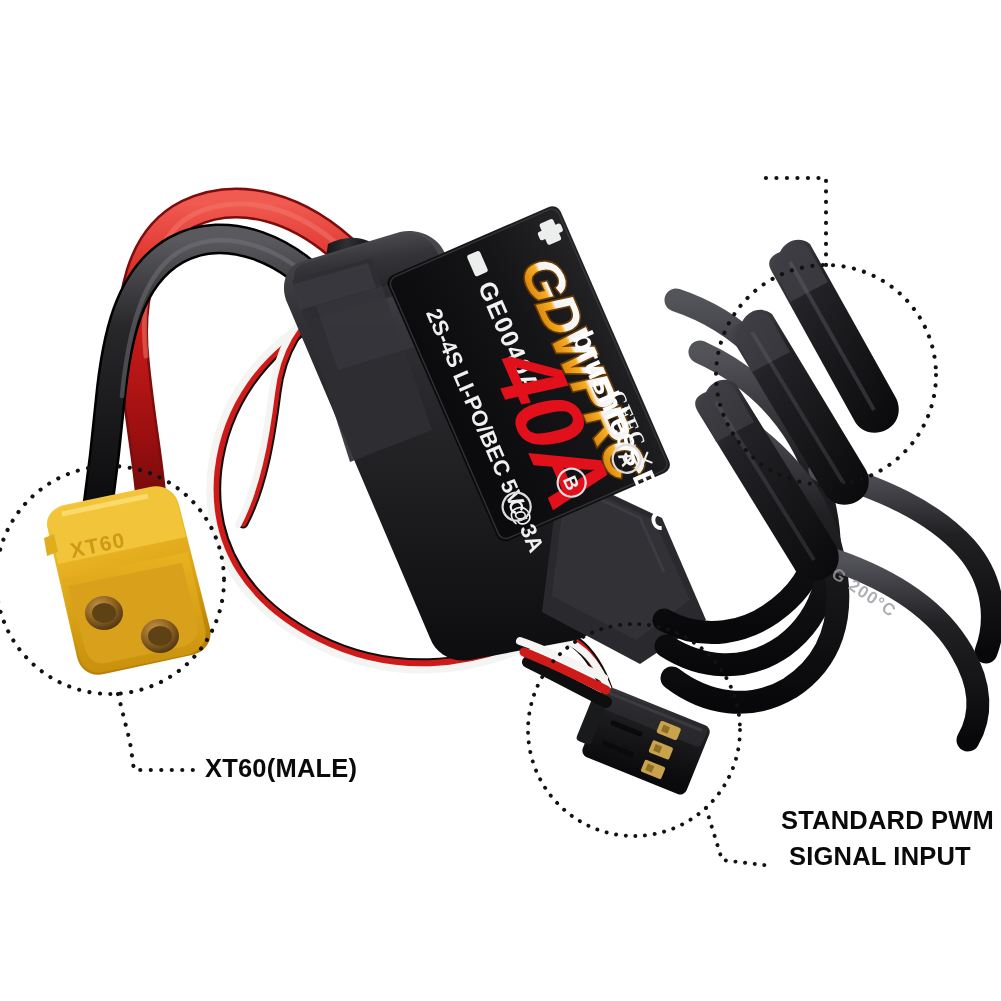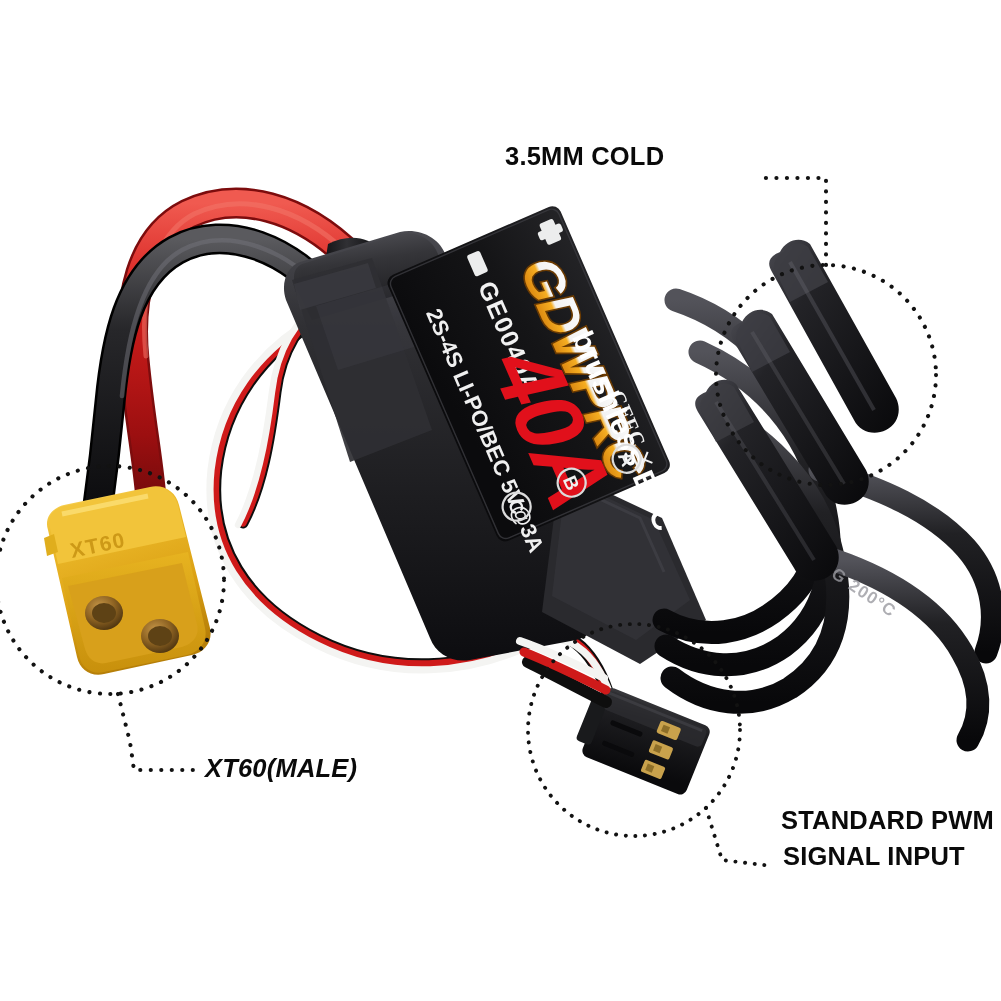--- a/index.html
+++ b/index.html
@@ -19,23 +19,23 @@
     color:#0a0a0a;
     letter-spacing:.2px;
     white-space:nowrap;
     line-height:1.42;
   }
   .anno.sz-lg{font-size:25.5px;}
   .anno .ln{display:block;}
 
   #anno-cold{left:443px;top:138px;text-align:left;}
   #anno-cold .ln1{margin-left:62px;}
-  #anno-xt60{left:205px;top:750px;font-style:italic;}
+  #anno-xt60{left:205px;top:750px;}
   #anno-pwm{left:781px;top:802px;}
-  #anno-pwm .ln2{margin-left:2px;}
+  #anno-pwm .ln2{margin-left:8px;}
 
   
   svg.layer{position:absolute;left:0;top:0;width:1001px;height:1001px;}
   #art{z-index:2;}
   #callouts{z-index:6;pointer-events:none;}
 
   .dotline{
     fill:none;stroke:#121212;stroke-width:4.1;
     stroke-linecap:round;stroke-dasharray:0.1 10.4;
   }
@@ -321,21 +321,20 @@
     <path class="dotline" d="M826,265 L826,178 L764,178"></path>
 
     <circle class="dotline" cx="110" cy="580" r="114"></circle>
     <path class="dotline" d="M118,694 L130,742 L134,770 L196,770"></path>
 
     <circle class="dotline fine" cx="634" cy="730" r="106"></circle>
     <path class="dotline fine" d="M706,808 L722,860 L772,866"></path>
   </svg>
 
   <div class="anno sz-lg" id="anno-cold">
-    <span class="ln ln1">3.5MM COLD</span>
   </div>
 
   <div class="anno sz-lg" id="anno-xt60">
     <span class="ln">XT60(MALE)</span>
   </div>
 
   <div class="anno sz-lg" id="anno-pwm">
     <span class="ln ln1">STANDARD PWM</span>
     <span class="ln ln2">SIGNAL INPUT</span>
   </div>

